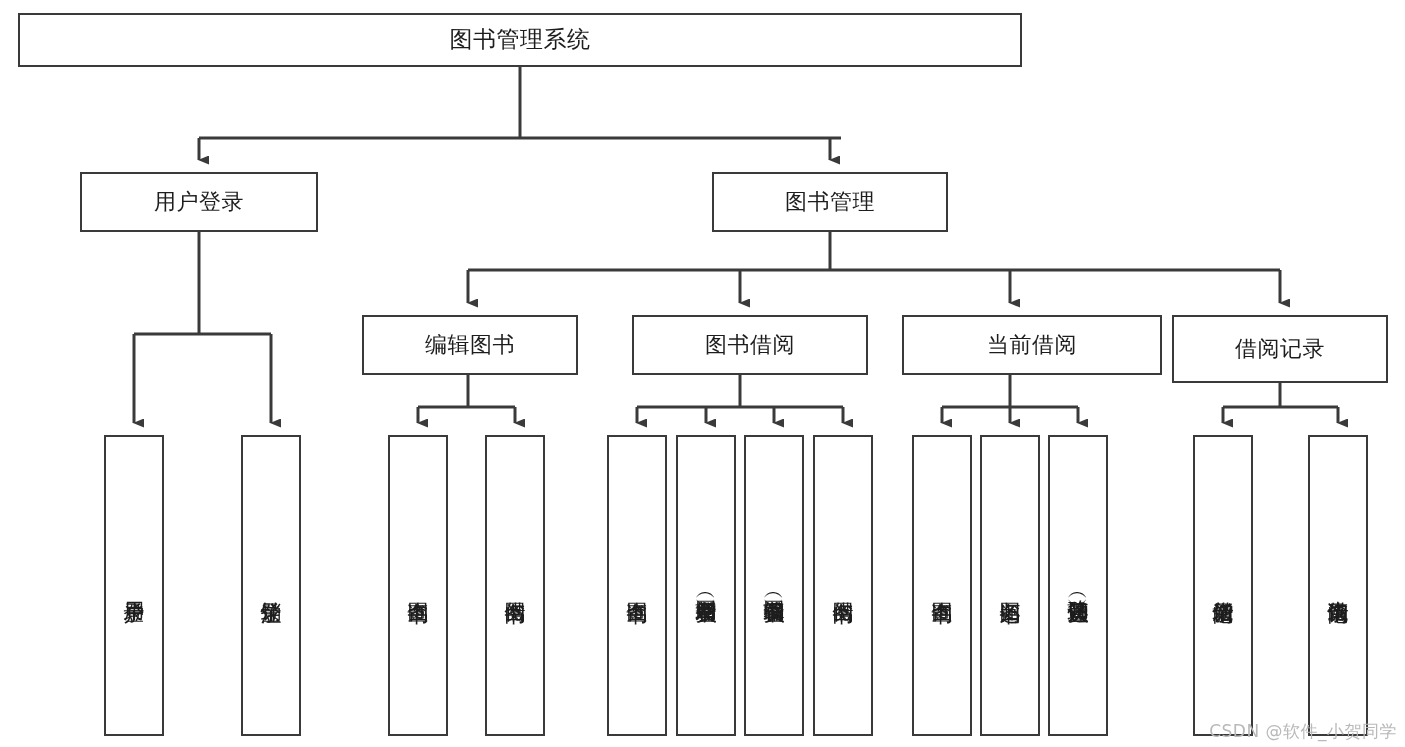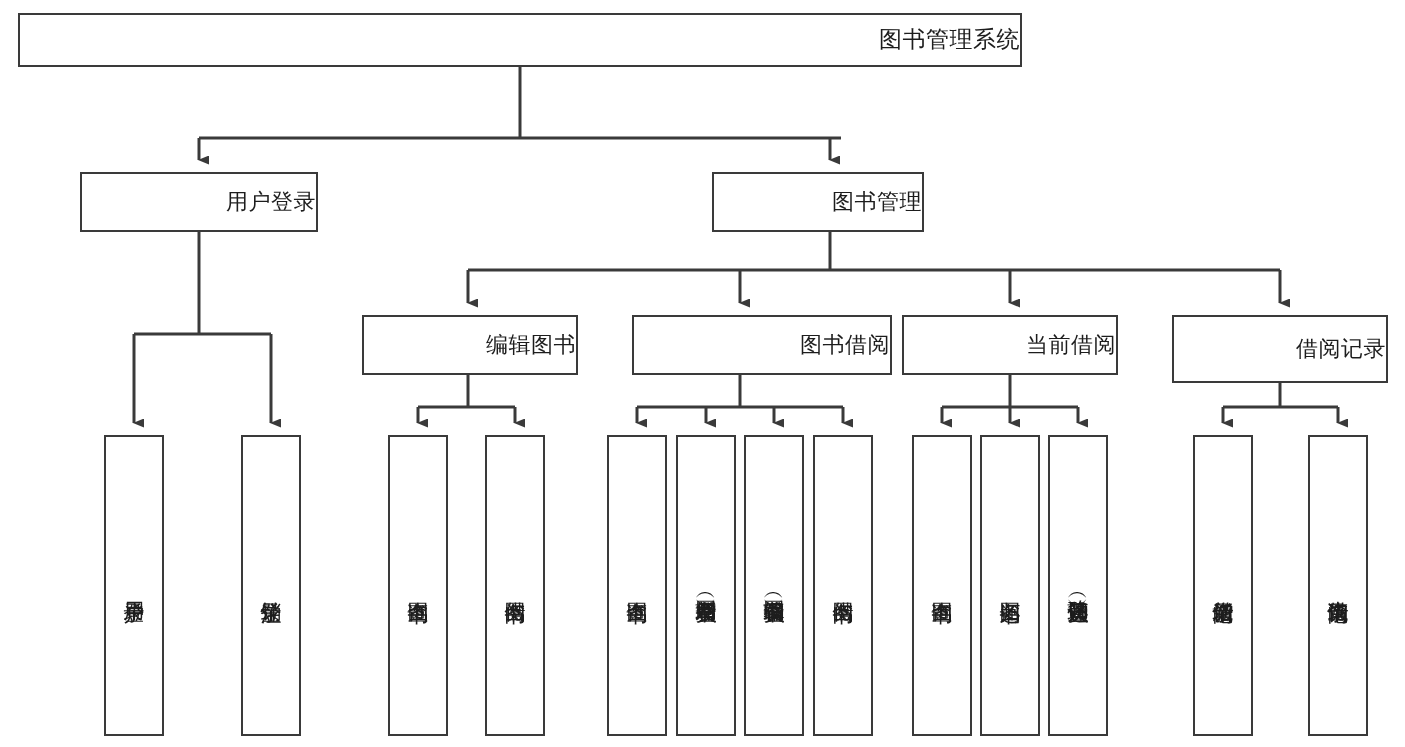--- a/index.html
+++ b/index.html
@@ -26,21 +26,21 @@
     height: 747px;
     pointer-events: none;
   }
   .node {
     position: absolute;
     box-sizing: border-box;
     border: 2.5px solid #3a3a3a;
     background: #ffffff;
     display: flex;
     align-items: center;
-    justify-content: flex-end;
+    justify-content: center;
     color: #1d1d1d;
     letter-spacing: 0.5px;
   }
   .node.horiz {
     font-size: 22px;
     line-height: 1.2;
     text-align: center;
   }
   .node.root {
     font-size: 23px;
@@ -125,31 +125,31 @@
     </g>
   </svg>
 
   <div class="node horiz root" style="left:18px; top:13px; width:1004px; height:54px;">
     <span class="label">图书管理系统</span>
   </div>
 
   <div class="node horiz" style="left:80px; top:172px; width:238px; height:60px;">
     <span class="label">用户登录</span>
   </div>
-  <div class="node horiz" style="left:712px; top:172px; width:212px; height:60px;">
+  <div class="node horiz" style="left:712px; top:172px; width:236px; height:60px;">
     <span class="label">图书管理</span>
   </div>
 
   <div class="node horiz" style="left:362px; top:315px; width:216px; height:60px;">
     <span class="label">编辑图书</span>
   </div>
-  <div class="node horiz" style="left:632px; top:315px; width:260px; height:60px;">
+  <div class="node horiz" style="left:632px; top:315px; width:236px; height:60px;">
     <span class="label">图书借阅</span>
   </div>
-  <div class="node horiz" style="left:902px; top:315px; width:216px; height:60px;">
+  <div class="node horiz" style="left:902px; top:315px; width:260px; height:60px;">
     <span class="label">当前借阅</span>
   </div>
   <div class="node horiz" style="left:1172px; top:315px; width:216px; height:68px;">
     <span class="label">借阅记录</span>
   </div>
 
   <div class="node vert" style="left:104px; top:435px; width:60px; height:301px;">
     <span class="label">用户登录</span>
   </div>
   <div class="node vert" style="left:241px; top:435px; width:60px; height:301px;">
@@ -186,14 +186,15 @@
     <span class="label">确认归还（管理员）</span>
   </div>
 
   <div class="node vert" style="left:1193px; top:435px; width:60px; height:301px;">
     <span class="label">新增借阅记录</span>
   </div>
   <div class="node vert" style="left:1308px; top:435px; width:60px; height:301px;">
     <span class="label">查询借阅记录</span>
   </div>
 
+  <div class="watermark">CSDN @软件_小贺同学</div>
 
 </div>
 
 </body></html>

